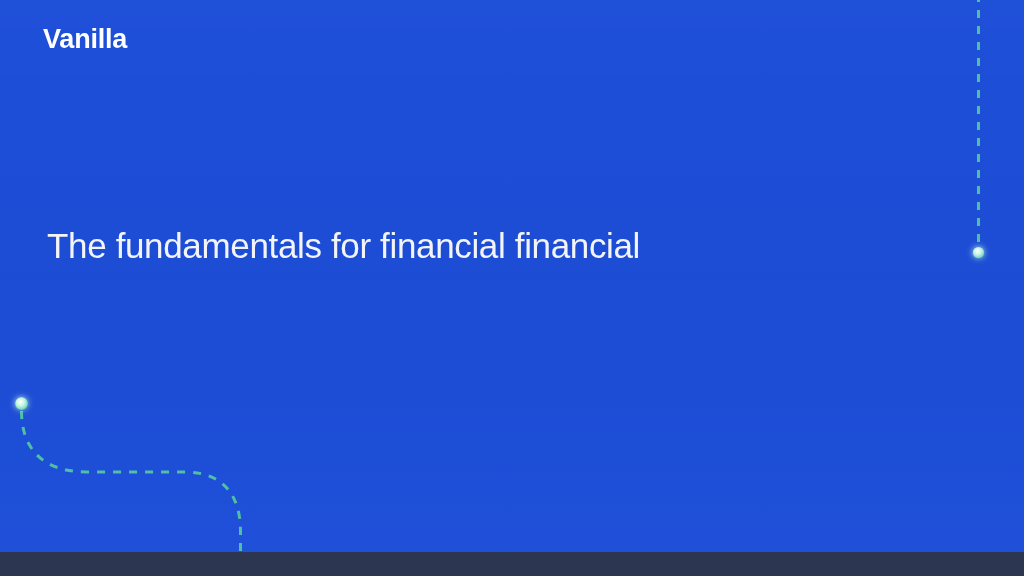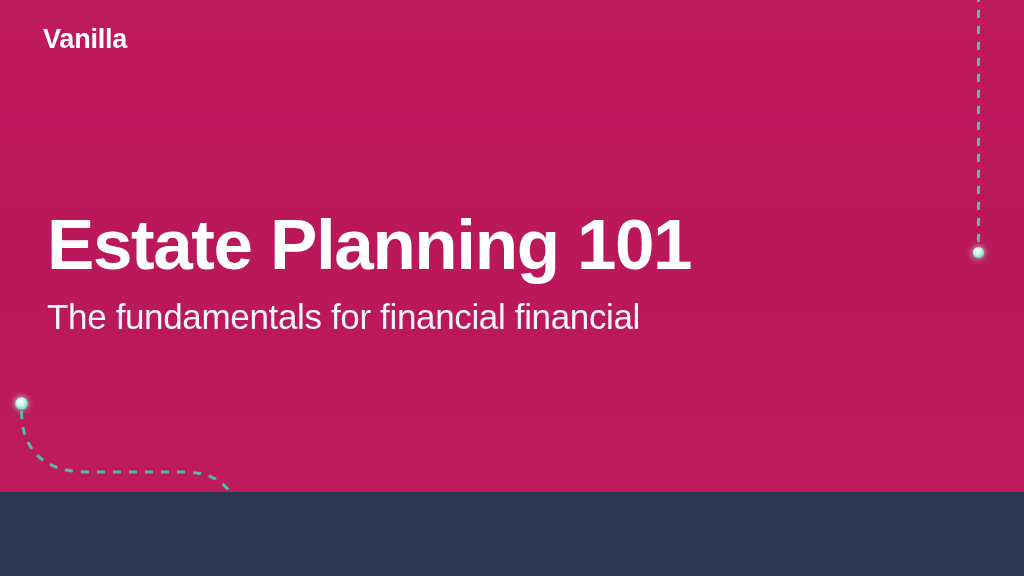--- a/index.html
+++ b/index.html
@@ -3,23 +3,23 @@
 <meta charset="utf-8">
 <style>
   html, body {
     margin: 0;
     padding: 0;
     background: #2d3650;
   }
   #slide {
     position: relative;
     width: 1024px;
-    height: 492px;
+    height: 552px;
     overflow: hidden;
-    background: #be185d;
+    background: #1d4ed8;
     font-family: "Liberation Sans", sans-serif;
     -webkit-font-smoothing: antialiased;
   }
   
   #slide .bg-wash {
     position: absolute;
     inset: 0;
     background:
       linear-gradient(180deg,
         rgba(255,255,255,0.012) 0%,
@@ -107,17 +107,16 @@
              C 21.5 446, 40 471.5, 86 472
              L 186 472
              C 222 472.5, 240 494, 240.5 530
              L 240.5 584" fill="none" stroke="#4fbfa8" stroke-width="3" stroke-linecap="butt" stroke-dasharray="8 8"></path>
     <circle cx="21.5" cy="403.5" r="6.2" fill="url(#dotFill)" filter="url(#dotGlow)"></circle>
   </svg>
 
   <div class="logo">Vanilla</div>
 
   <div class="headline-block">
-    <h1 class="headline">Estate Planning 101</h1>
     <p class="subhead">The fundamentals for financial financial</p>
   </div>
 
 </div>
 
 </body></html>

